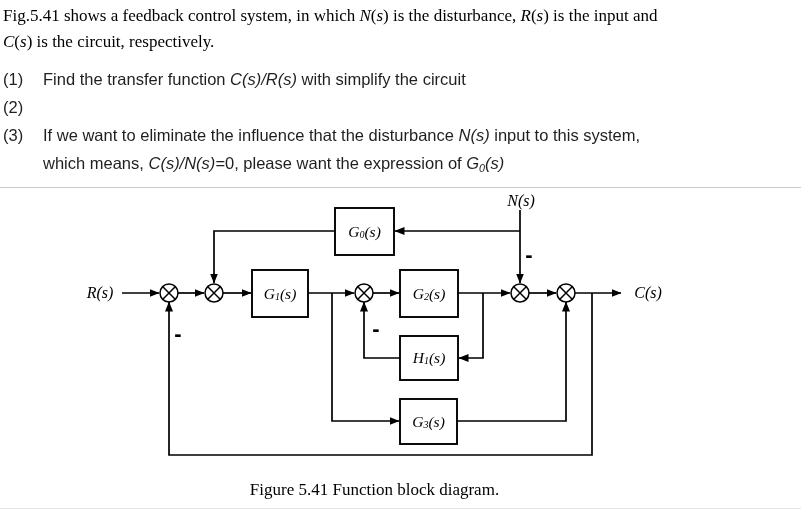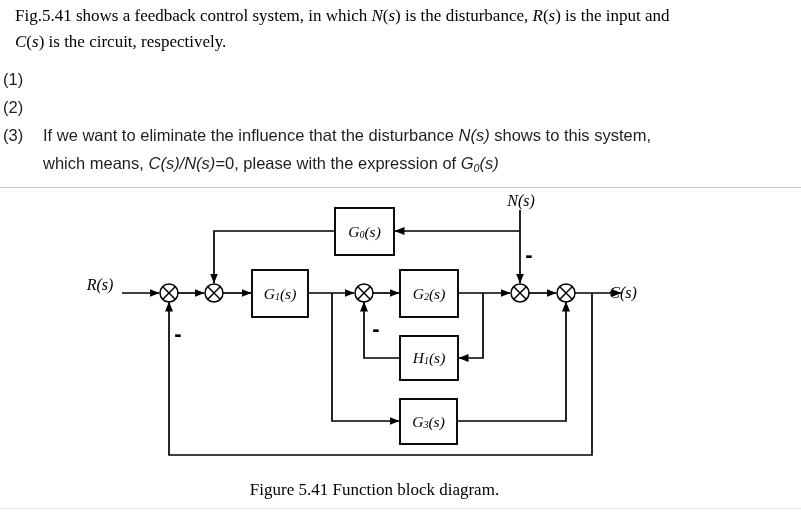--- a/index.html
+++ b/index.html
@@ -5,21 +5,21 @@
   html,body{margin:0;padding:0;}
   body{
     width:801px;height:517px;background:#ffffff;color:#000;
     font-family:"Liberation Sans",sans-serif;position:relative;overflow:hidden;
   }
   .it{font-style:italic;}
   .sb{font-size:0.65em;position:relative;top:0.28em;}
 
   
   .intro{
-    padding:3px 0 0 15px;
+    padding:3px 0 0 3px;
     font-family:"Liberation Serif",serif;
     font-size:17px;line-height:26px;color:#000;
   }
   .items{
     margin-top:10px;padding-left:3px;
     font-size:16.5px;line-height:28px;color:#1f1f1f;
   }
   .item{display:flex;}
   .item .num{width:40px;flex:none;}
   .caret{
@@ -59,31 +59,32 @@
 <div>
 
   <div class="intro">
     <div><span>Fig.5.41 shows a feedback control system, in which </span><span class="it">N</span><span>(</span><span class="it">s</span><span>) is the disturbance, </span><span class="it">R</span><span>(</span><span class="it">s</span><span>) is the input and</span></div>
     <div><span class="it">C</span><span>(</span><span class="it">s</span><span>) is the circuit, respectively.</span></div>
   </div>
 
   <div class="items">
     <div class="item">
       <span class="num">(1)</span>
+      <span class="itext"><span>Find the transfer function </span><span class="it">C(s)/R(s)</span><span> with simplify the circuit</span></span>
     </div>
     <div class="item">
       <span class="num">(2)</span>
     </div>
     <div class="item">
       <span class="num">(3)</span>
-      <span class="itext"><span>If we want to eliminate the influence that the disturbance </span><span class="it">N(s)</span><span> shows to this system,</span></span>
+      <span class="itext"><span>If we want to eliminate the influence that the disturbance </span><span class="it">N(s)</span><span> input to this system,</span></span>
     </div>
     <div class="item">
       <span class="num"></span>
-      <span class="itext"><span>which means, </span><span class="it">C(s)/N(s)</span><span>=0, please with the expression of </span><span class="it">G</span><span class="it sb">0</span><span class="it">(s)</span></span>
+      <span class="itext"><span>which means, </span><span class="it">C(s)/N(s)</span><span>=0, please want the expression of </span><span class="it">G</span><span class="it sb">0</span><span class="it">(s)</span></span>
     </div>
   </div>
 
   <div class="divider"></div>
 
   <div class="diagram">
     <svg class="dsvg" width="801" height="275" viewBox="0 0 801 275">
       <defs>
         <marker id="ah" markerUnits="userSpaceOnUse" markerWidth="10" markerHeight="8" refX="9.5" refY="4" orient="auto">
           <path d="M0,0 L10,4 L0,8 Z" fill="#000"></path>
@@ -144,23 +145,23 @@
           <line x1="513.8" y1="111.2" x2="526.2" y2="98.8"></line>
         </g>
         <g>
           <circle cx="566" cy="105" r="9"></circle>
           <line x1="559.8" y1="98.8" x2="572.2" y2="111.2"></line>
           <line x1="559.8" y1="111.2" x2="572.2" y2="98.8"></line>
         </g>
       </g>
     </svg>
 
-    <div class="dlabel" style="left:80px;top:88px;width:40px;height:18px;">R(s)</div>
+    <div class="dlabel" style="left:80px;top:96px;width:40px;height:18px;">R(s)</div>
     <div class="dlabel" style="left:500px;top:4px;width:42px;height:18px;">N(s)</div>
-    <div class="dlabel" style="left:602px;top:96px;width:42px;height:18px;">C(s)</div>
+    <div class="dlabel" style="left:627px;top:96px;width:42px;height:18px;">C(s)</div>
 
     <div class="dlabel blabel" style="left:335px;top:20px;width:59px;height:47px;">
         <span>G</span>
         <span class="sb">0</span>
         <span>(s)</span>
       </div>
     <div class="dlabel blabel" style="left:252px;top:82px;width:56px;height:47px;">
         <span>G</span>
         <span class="sb">1</span>
         <span>(s)</span>

